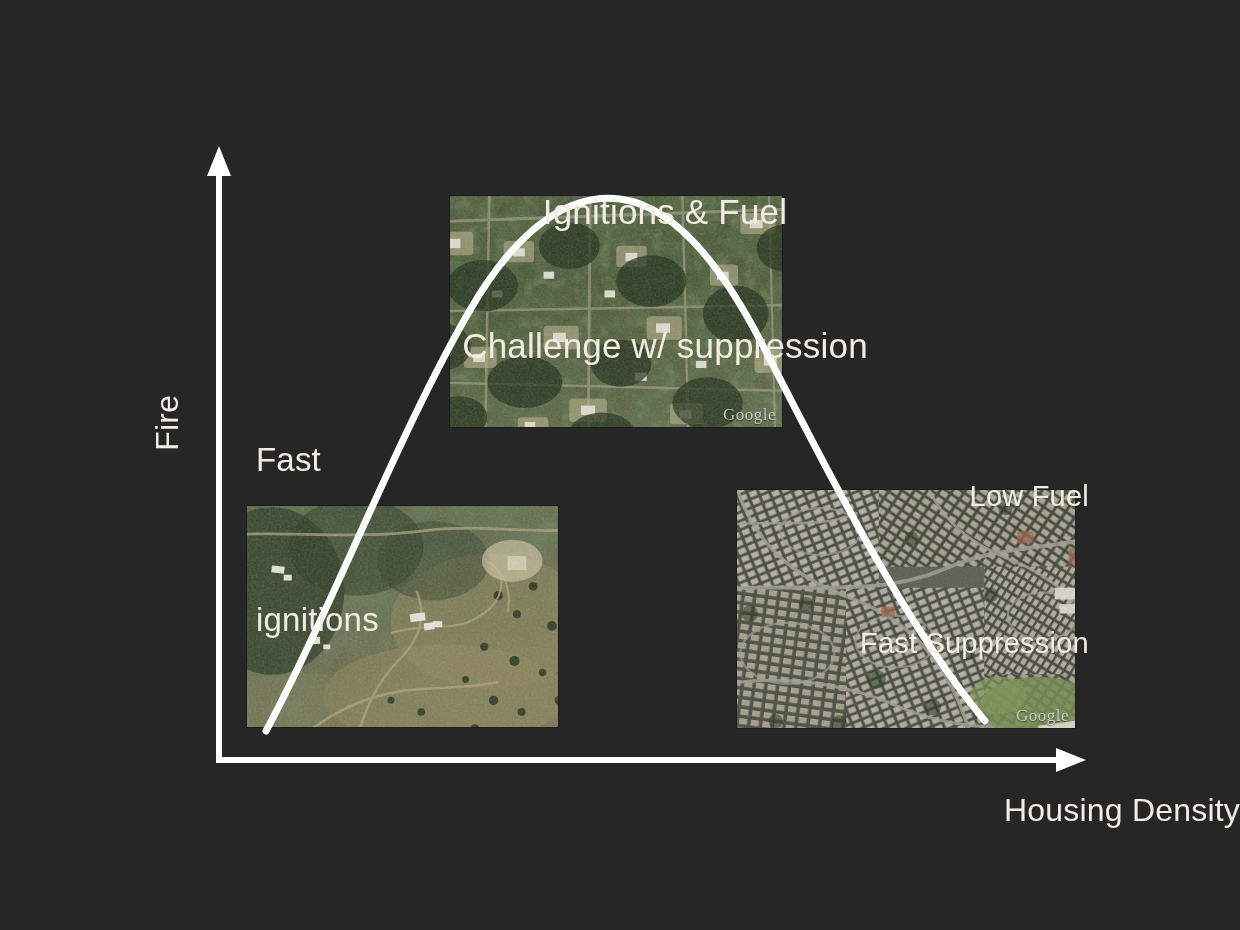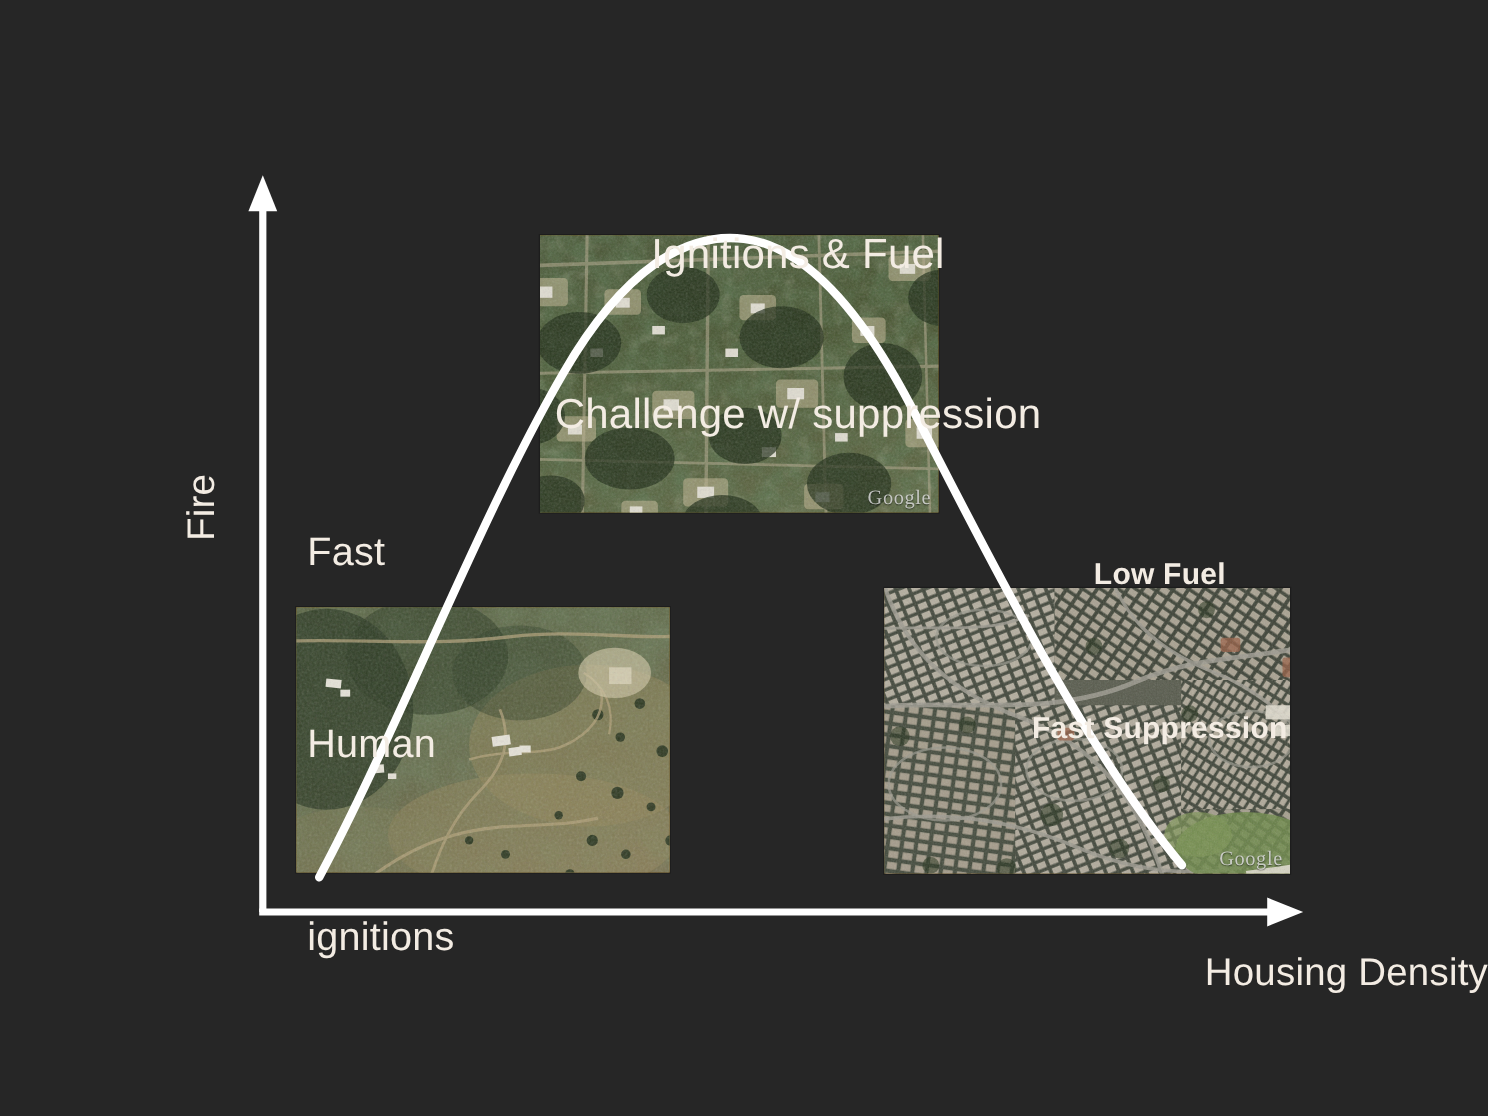--- a/index.html
+++ b/index.html
@@ -53,24 +53,23 @@
     top: 326px;
     font-size: 33px;
     line-height: 1.62;
     text-align: left;
   }
   #left-caption span { display: block; }
 
   #right-caption {
     left: 860px;
     top: 373px;
-    font-size: 25px;
+    font-size: 29px;
     line-height: 1.70;
-    text-align: center;
-    font-weight: bold;
+    text-align: right;
   }
   #right-caption span { display: block; }
 
   #x-axis-label {
     left: 0;
     top: 790px;
     width: 1240px;
     text-align: right;
     font-size: 32px;
   }
@@ -388,21 +387,20 @@
              C 812 440, 900 620, 985 721" fill="none" stroke="#ffffff" stroke-width="7" stroke-linecap="round"></path>
   </svg>
 
   <div class="label" id="peak-caption">
     <span class="line1">Ignitions &amp; Fuel</span>
     <span class="line2">Challenge w/ suppression</span>
   </div>
 
   <div class="label" id="left-caption">
     <span>Fast</span>
-    <span>Human</span>
     <span>ignitions</span>
   </div>
 
   <div class="label" id="right-caption">
     <span>Low Fuel</span>
     <span>Fast Suppression</span>
   </div>
 
   <div class="label" id="y-axis-label">Fire</div>
   <div class="label" id="x-axis-label">Housing Density</div>

